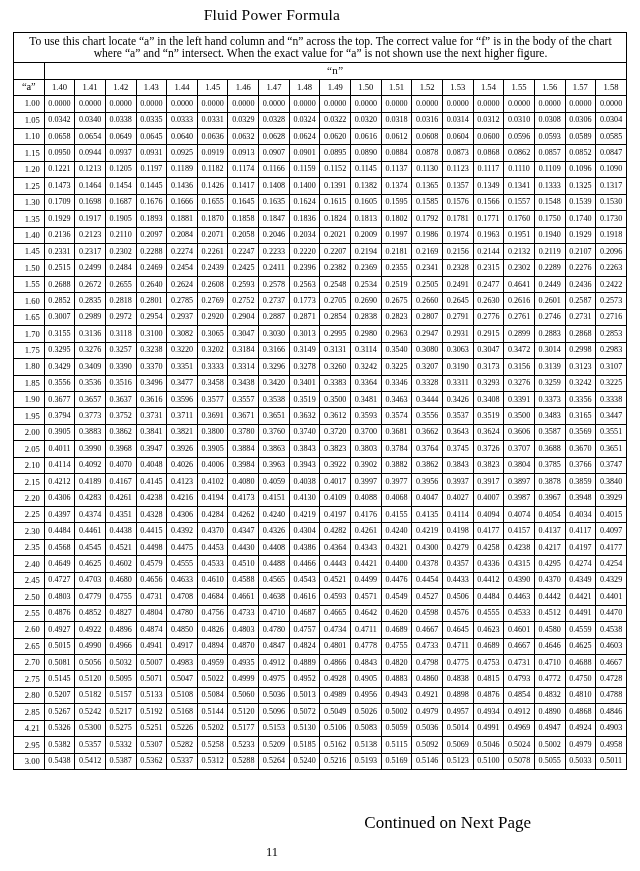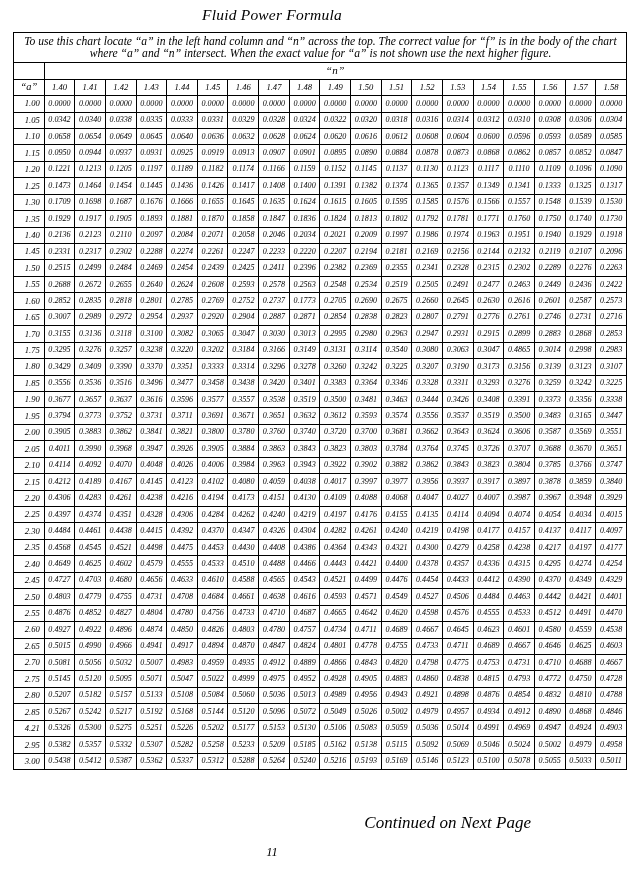--- a/index.html
+++ b/index.html
@@ -14,21 +14,20 @@
     color: #000000;
     position: relative;
     overflow: hidden;
   }
   .page {
     width: 544px;
     height: 871px;
     box-sizing: border-box;
     padding: 0 13px;
     position: relative;
-    font-style: italic;
   }
   .title {
     text-align: center;
     font-size: 15.5px;
     letter-spacing: 0.2px;
     padding-top: 6px;
     padding-bottom: 8px;
     font-weight: normal;
   }
   table.chart {
@@ -396,21 +395,21 @@
           <td>0.2608</td>
           <td>0.2593</td>
           <td>0.2578</td>
           <td>0.2563</td>
           <td class="grp">0.2548</td>
           <td>0.2534</td>
           <td>0.2519</td>
           <td>0.2505</td>
           <td>0.2491</td>
           <td class="grp">0.2477</td>
-          <td>0.2463</td>
+          <td>0.4641</td>
           <td>0.2449</td>
           <td>0.2436</td>
           <td>0.2422</td>
         </tr>
         <tr>
           <td class="a-cell">1.60</td>
           <td>0.2852</td>
           <td>0.2835</td>
           <td>0.2818</td>
           <td>0.2801</td>
@@ -484,21 +483,21 @@
           <td>0.3202</td>
           <td>0.3184</td>
           <td>0.3166</td>
           <td>0.3149</td>
           <td class="grp">0.3131</td>
           <td>0.3114</td>
           <td>0.3540</td>
           <td>0.3080</td>
           <td>0.3063</td>
           <td class="grp">0.3047</td>
-          <td>0.4865</td>
+          <td>0.3472</td>
           <td>0.3014</td>
           <td>0.2998</td>
           <td>0.2983</td>
         </tr>
         <tr>
           <td class="a-cell">1.80</td>
           <td>0.3429</td>
           <td>0.3409</td>
           <td>0.3390</td>
           <td>0.3370</td>

